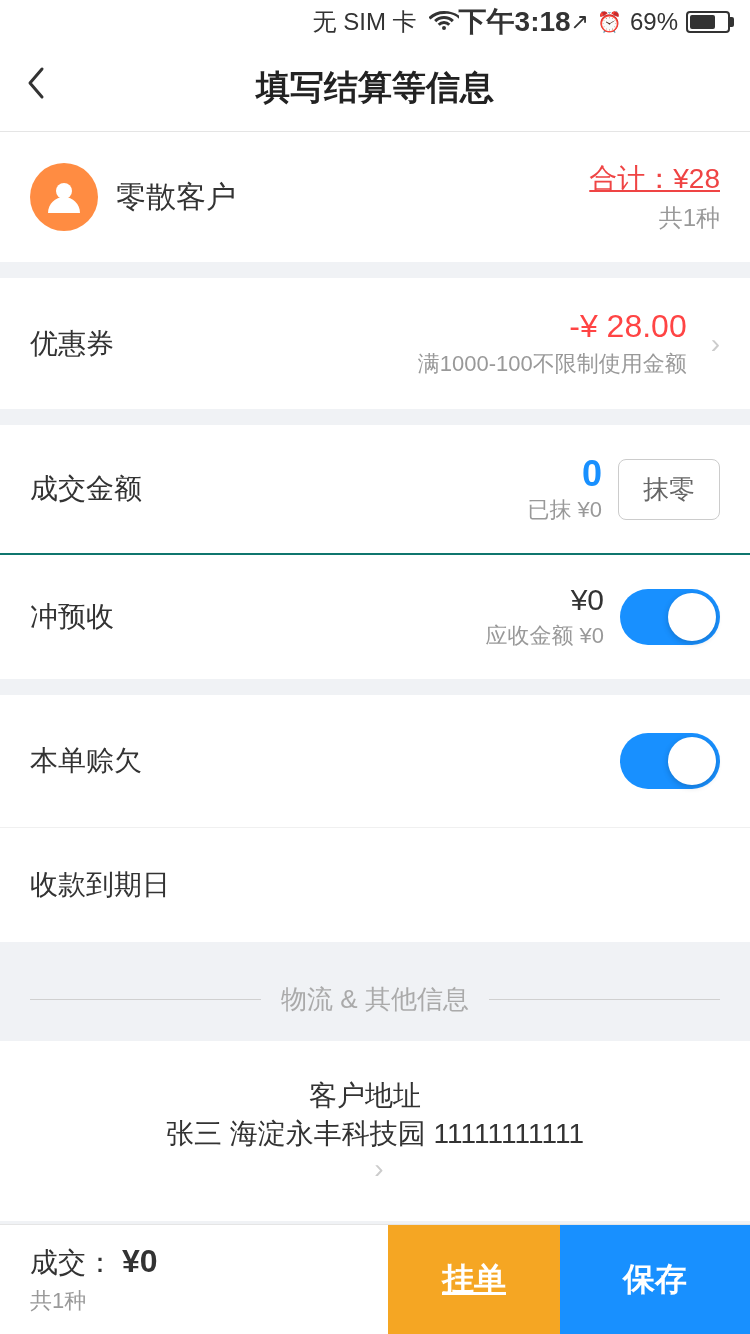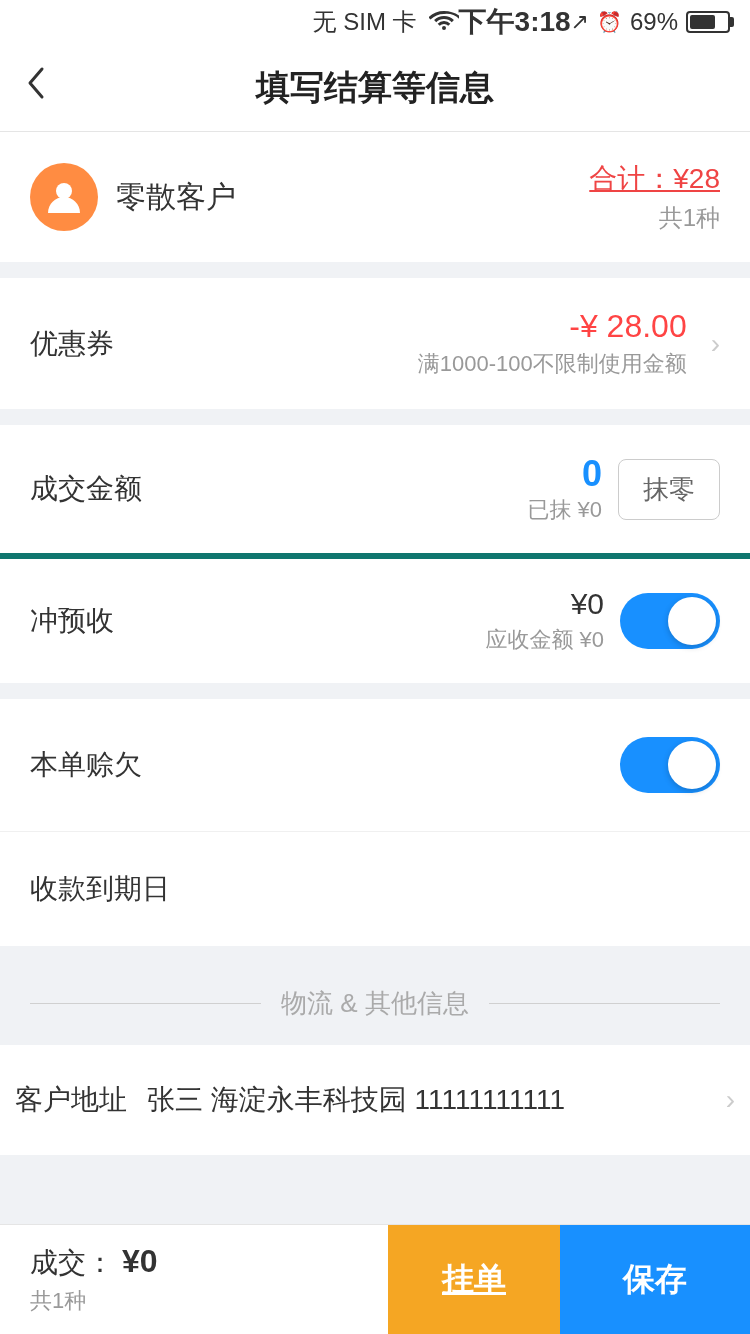--- a/index.html
+++ b/index.html
@@ -176,21 +176,21 @@
 
     
     .deal-amount-section {
       background: #fff;
     }
     .deal-row {
       padding: 28px 30px;
       display: flex;
       align-items: center;
       justify-content: space-between;
-      border-bottom: 6px solid #0f766e;
+      border-bottom: 2px solid #0f766e;
     }
     .deal-row:last-child { border-bottom: none; }
     .amount-right {
       display: flex;
       align-items: center;
       gap: 16px;
     }
     .amount-value {
       font-size: 36px;
       color: #1890ff;
@@ -293,24 +293,25 @@
       background: #d0d0d0;
     }
     .divider-text {
       font-size: 26px;
       color: #aaa;
     }
 
     
     .address-row {
       background: #fff;
-      padding: 36px 15px;
+      padding: 36px 28px;
       display: flex;
       align-items: center;
       justify-content: space-between;
+      flex-direction: column;
     }
     .address-label {
       font-size: 28px;
       color: #333;
       flex-shrink: 0;
       margin-right: 20px;
     }
     .address-value {
       font-size: 28px;
       color: #333;

